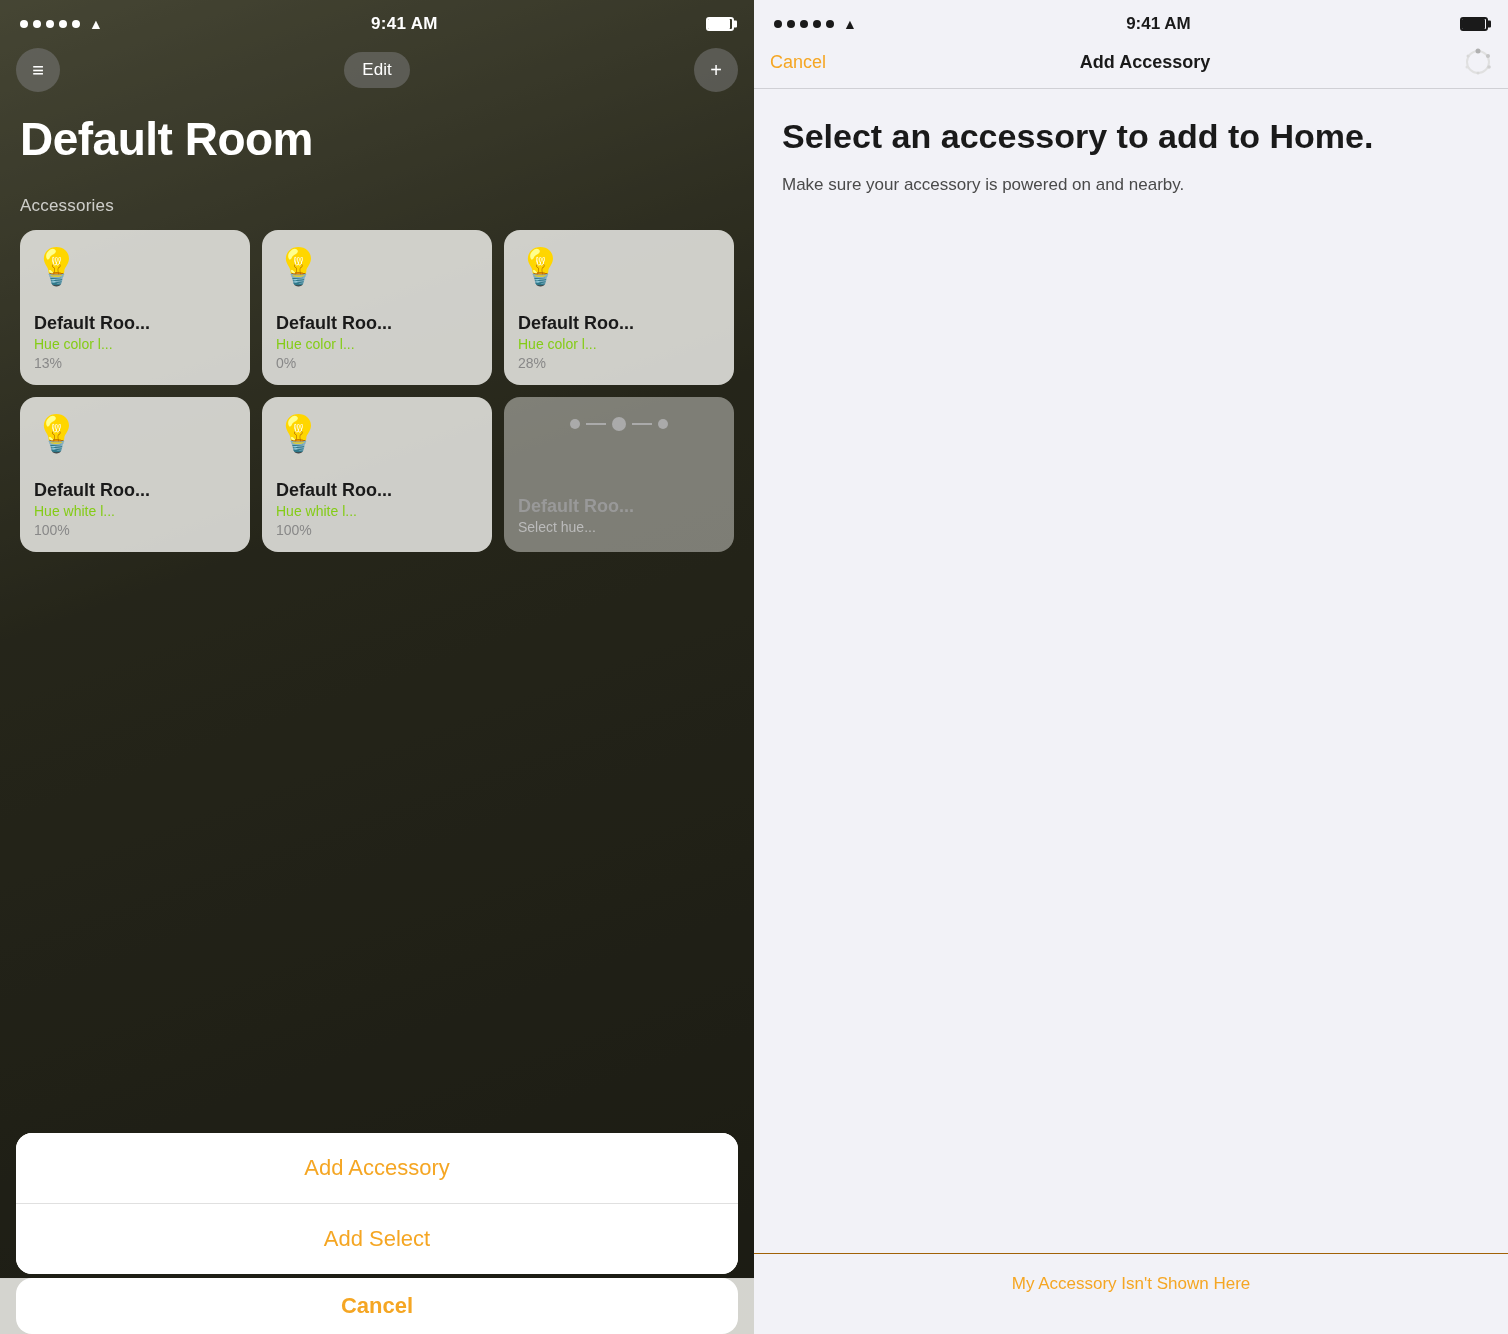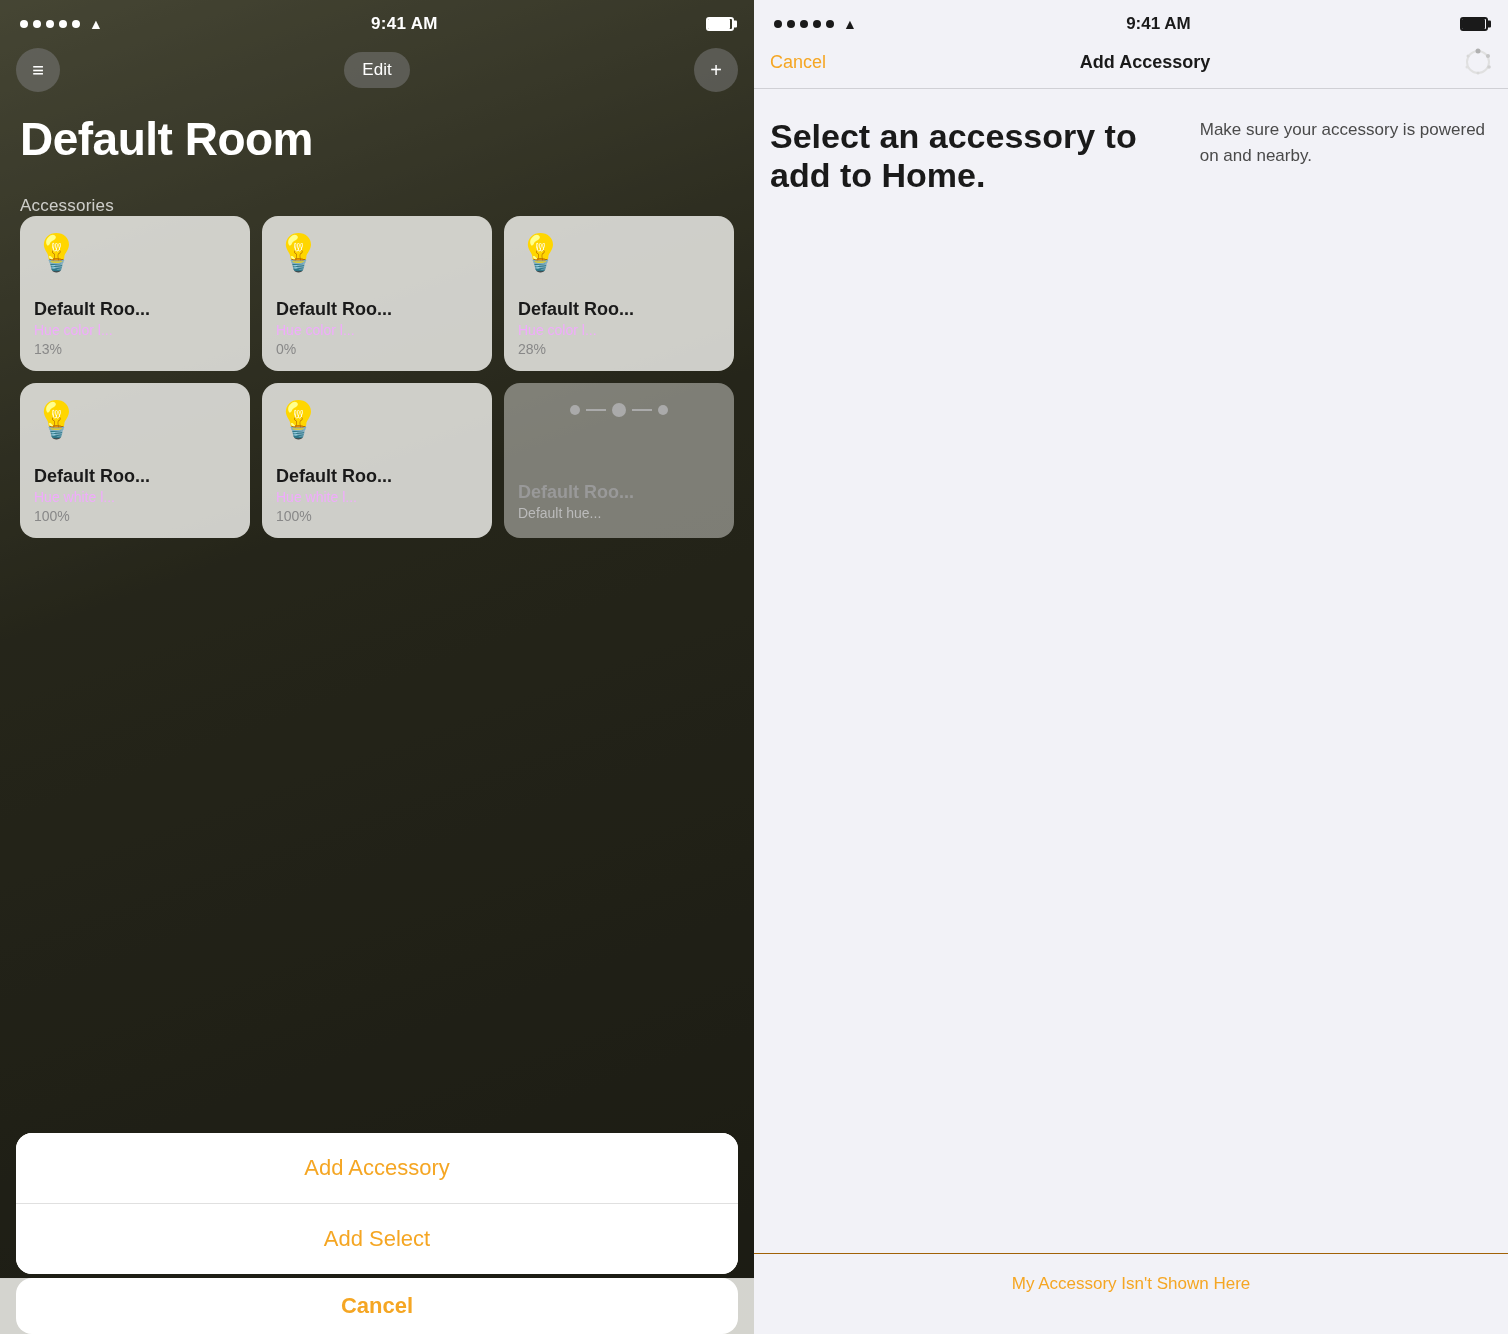--- a/index.html
+++ b/index.html
@@ -104,20 +104,21 @@
     
     .accessories-section {
       position: relative;
       z-index: 10;
       padding: 0 20px;
     }
     .accessories-label {
       color: rgba(255,255,255,0.75);
       font-size: 17px;
       font-weight: 500;
+      margin-bottom: 14px;
       letter-spacing: 0.2px;
     }
     .accessories-grid {
       display: grid;
       grid-template-columns: repeat(3, 1fr);
       gap: 12px;
     }
     .accessory-card {
       background: rgba(230,230,225,0.88);
       border-radius: 16px;
@@ -144,21 +145,21 @@
     }
     .hub-dot.center { width: 14px; height: 14px; }
     .hub-line {
       width: 20px; height: 2px; background: #aaa;
     }
     .card-name {
       font-size: 18px; font-weight: 600; color: #1a1a1a;
       line-height: 1.2;
     }
     .card-type {
-      font-size: 14px; color: #f0abfc; line-height: 1.3;
+      font-size: 14px; color: #84cc16; line-height: 1.3;
     }
     .card-value {
       font-size: 14px; color: #888; margin-top: 2px;
     }
     .card-name.dim { color: #999; }
     .card-type.dim { color: #bbb; }
     .card-value.dim { color: #bbb; }
 
     
     .action-sheet {
@@ -268,23 +269,23 @@
     .cancel-btn {
       font-size: 18px; color: #f5a623; cursor: pointer; font-weight: 400;
     }
     .nav-title-r {
       font-size: 18px; font-weight: 600; color: #1a1a1a;
     }
 
     
     .right-content {
       flex: 1;
-      padding: 28px 16px;
-      display: flex;
-      flex-direction: row;
+      padding: 28px 28px;
+      display: flex;
+      flex-direction: column;
     }
     .select-heading {
       font-size: 34px;
       font-weight: 700;
       color: #1a1a1a;
       line-height: 1.15;
       margin-bottom: 16px;
     }
     .select-desc {
       font-size: 17px;
@@ -410,21 +411,21 @@
       <div class="accessory-card disabled">
         <div class="hub-icon">
           <div class="hub-dot"></div>
           <div class="hub-line"></div>
           <div class="hub-dot center"></div>
           <div class="hub-line"></div>
           <div class="hub-dot"></div>
         </div>
         <div>
           <div class="card-name dim">Default Roo...</div>
-          <div class="card-type dim">Default hue...</div>
+          <div class="card-type dim">Select hue...</div>
           <div class="card-value dim"></div>
         </div>
       </div>
 
     </div>
   </div>
 
   <div class="action-sheet">
     <button class="action-sheet-btn">Add Accessory</button>
     <div class="action-sheet-divider"></div>

